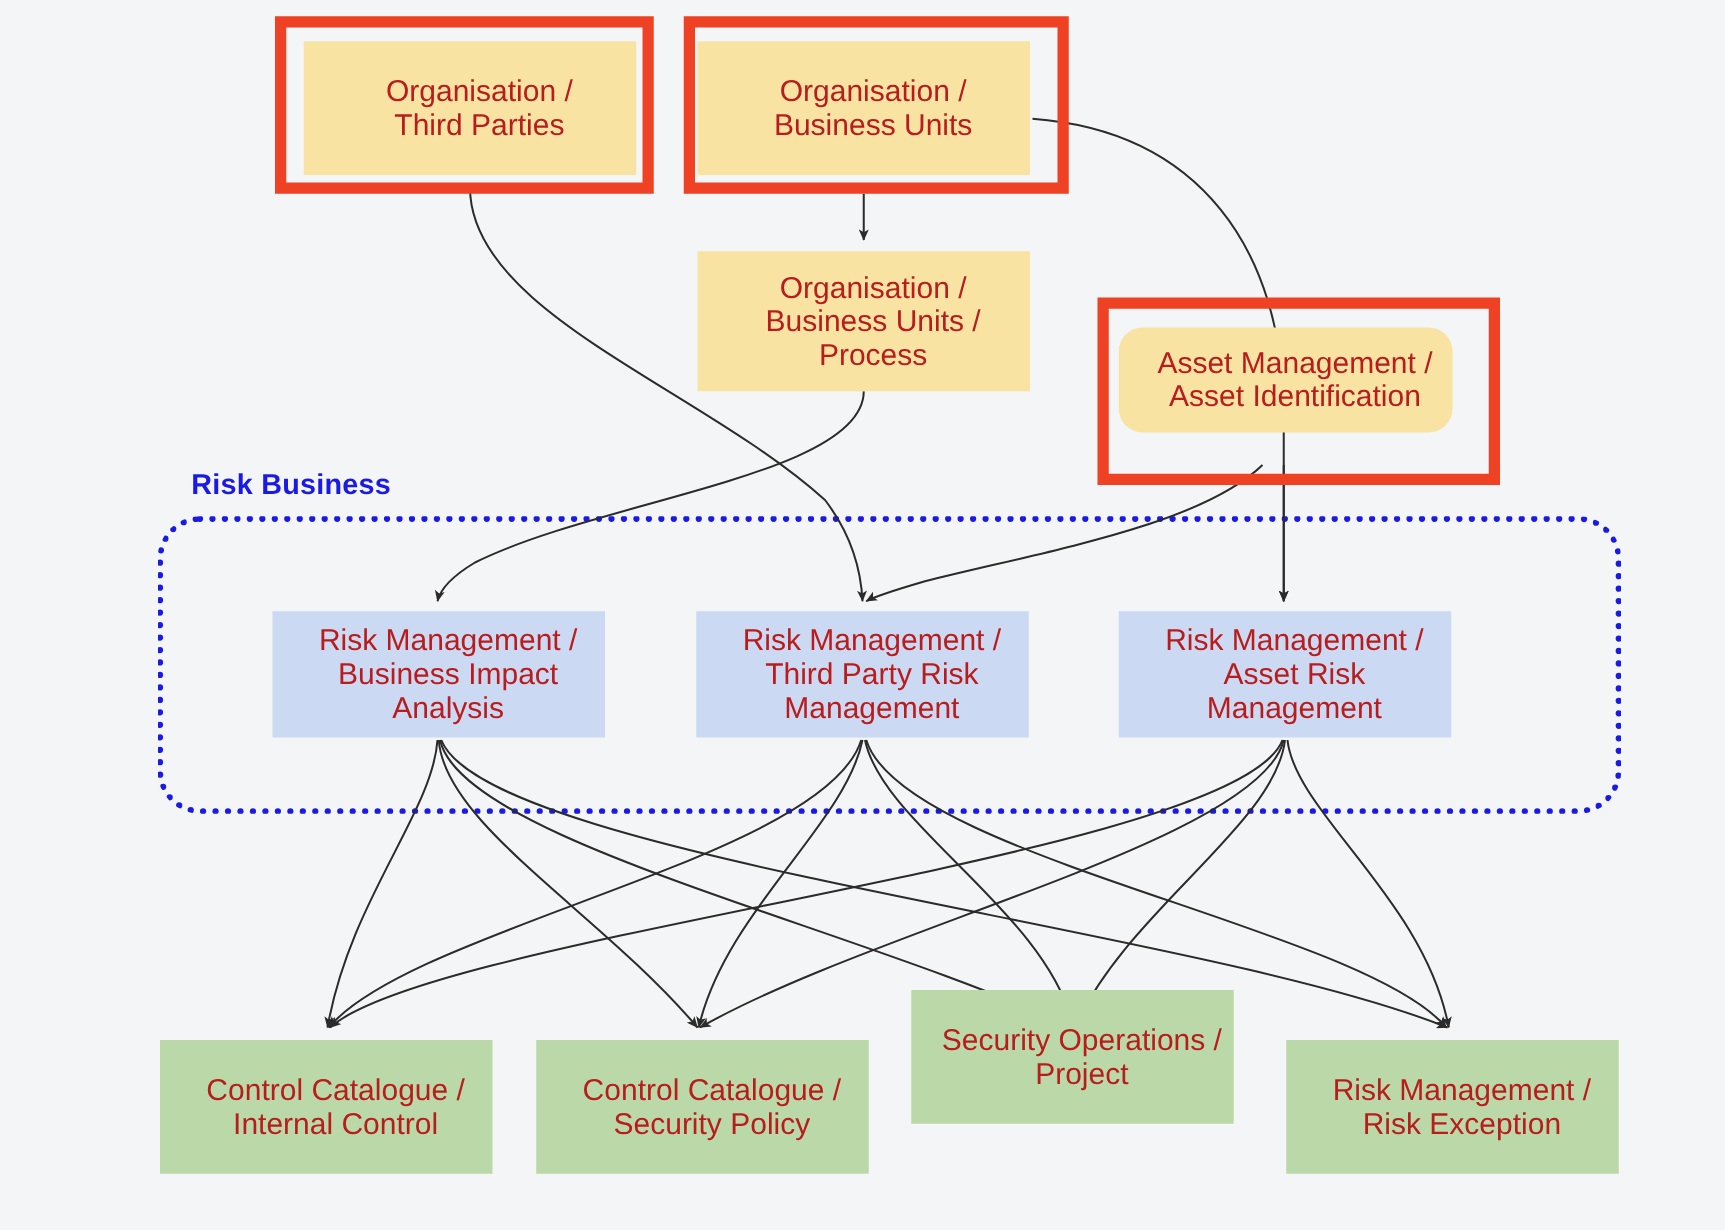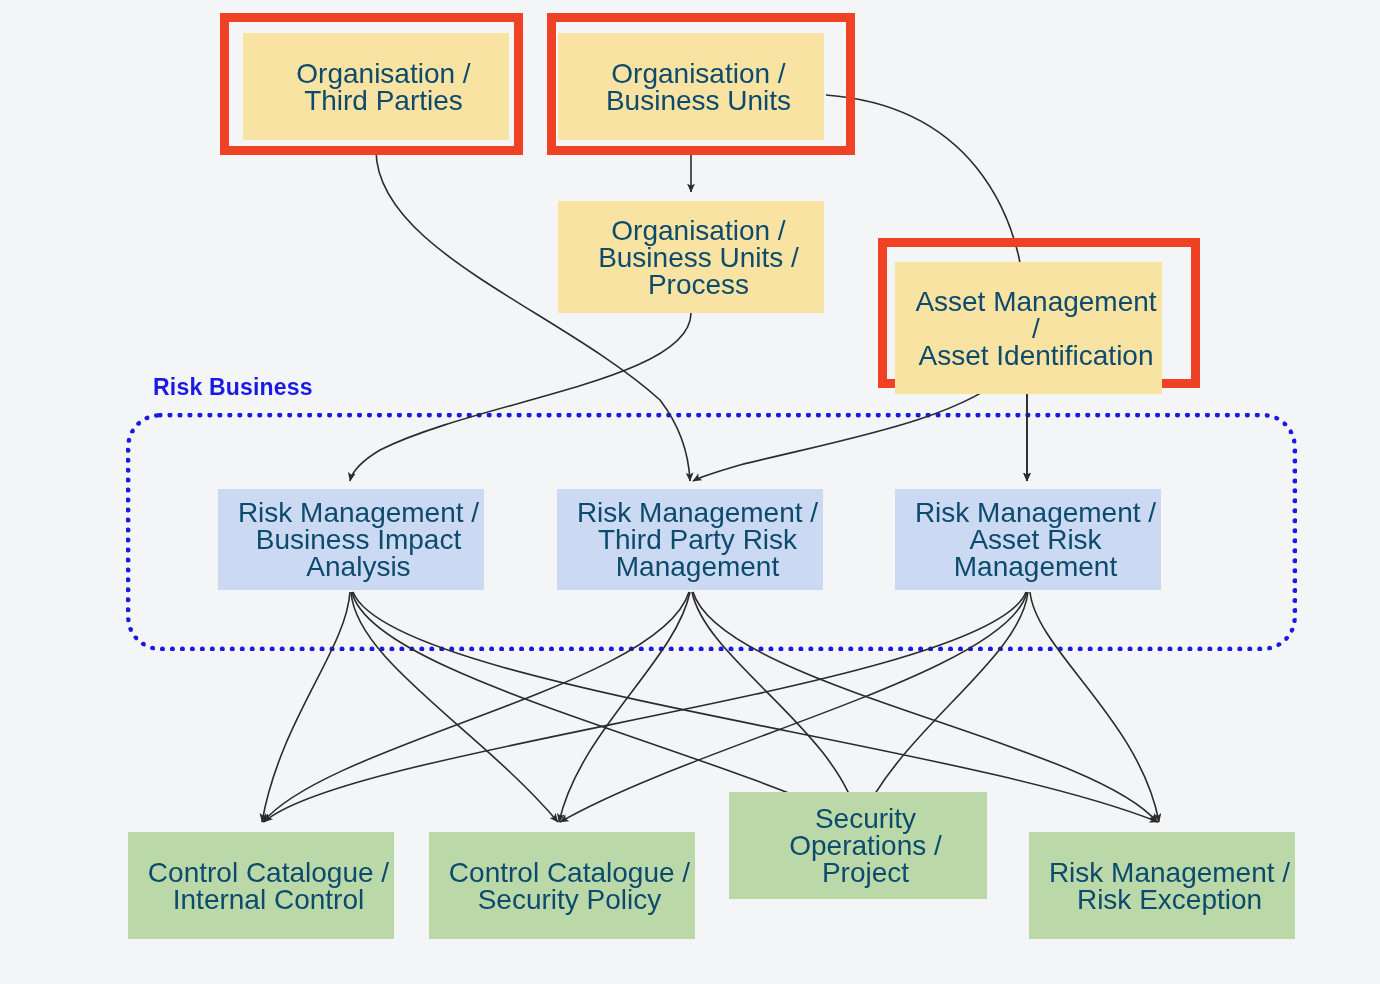--- a/index.html
+++ b/index.html
@@ -23,22 +23,22 @@
     pointer-events: none;
     z-index: 1;
   }
   .node {
     position: absolute;
     box-sizing: border-box;
     display: flex;
     align-items: center;
     justify-content: center;
     text-align: center;
-    color: #0c4a6e;
-    font-size: 28px;
+    color: #b91c1c;
+    font-size: 24px;
     line-height: 27px;
     z-index: 3;
     white-space: pre-line;
     padding-left: 15px;
   }
   .node-yellow { background: #f8e3a3; }
   .node-blue   { background: #ccd9f2; }
   .node-green  { background: #bbd9a8; }
 
   .highlight-box {
@@ -102,21 +102,21 @@
   </svg>
 
   <div id="node-layer">
       <div class="node node-yellow" style="left: 243px; top: 33px; width: 266px; height: 107px;">Organisation /
 Third Parties</div>
       <div class="node node-yellow" style="left: 558px; top: 33px; width: 266px; height: 107px;">Organisation /
 Business Units</div>
       <div class="node node-yellow" style="left: 558px; top: 201px; width: 266px; height: 112px;">Organisation /
 Business Units /
 Process</div>
-      <div class="node node-yellow" style="left: 895px; top: 262px; width: 267px; height: 132px;">Asset Management /
+      <div class="node node-yellow" style="left: 895px; top: 262px; width: 267px; height: 84px; border-radius: 19px;">Asset Management /
 Asset Identification</div>
       <div class="node node-blue" style="left: 218px; top: 489px; width: 266px; height: 101px;">Risk Management /
 Business Impact
 Analysis</div>
       <div class="node node-blue" style="left: 557px; top: 489px; width: 266px; height: 101px;">Risk Management /
 Third Party Risk
 Management</div>
       <div class="node node-blue" style="left: 895px; top: 489px; width: 266px; height: 101px;">Risk Management /
 Asset Risk
 Management</div>

